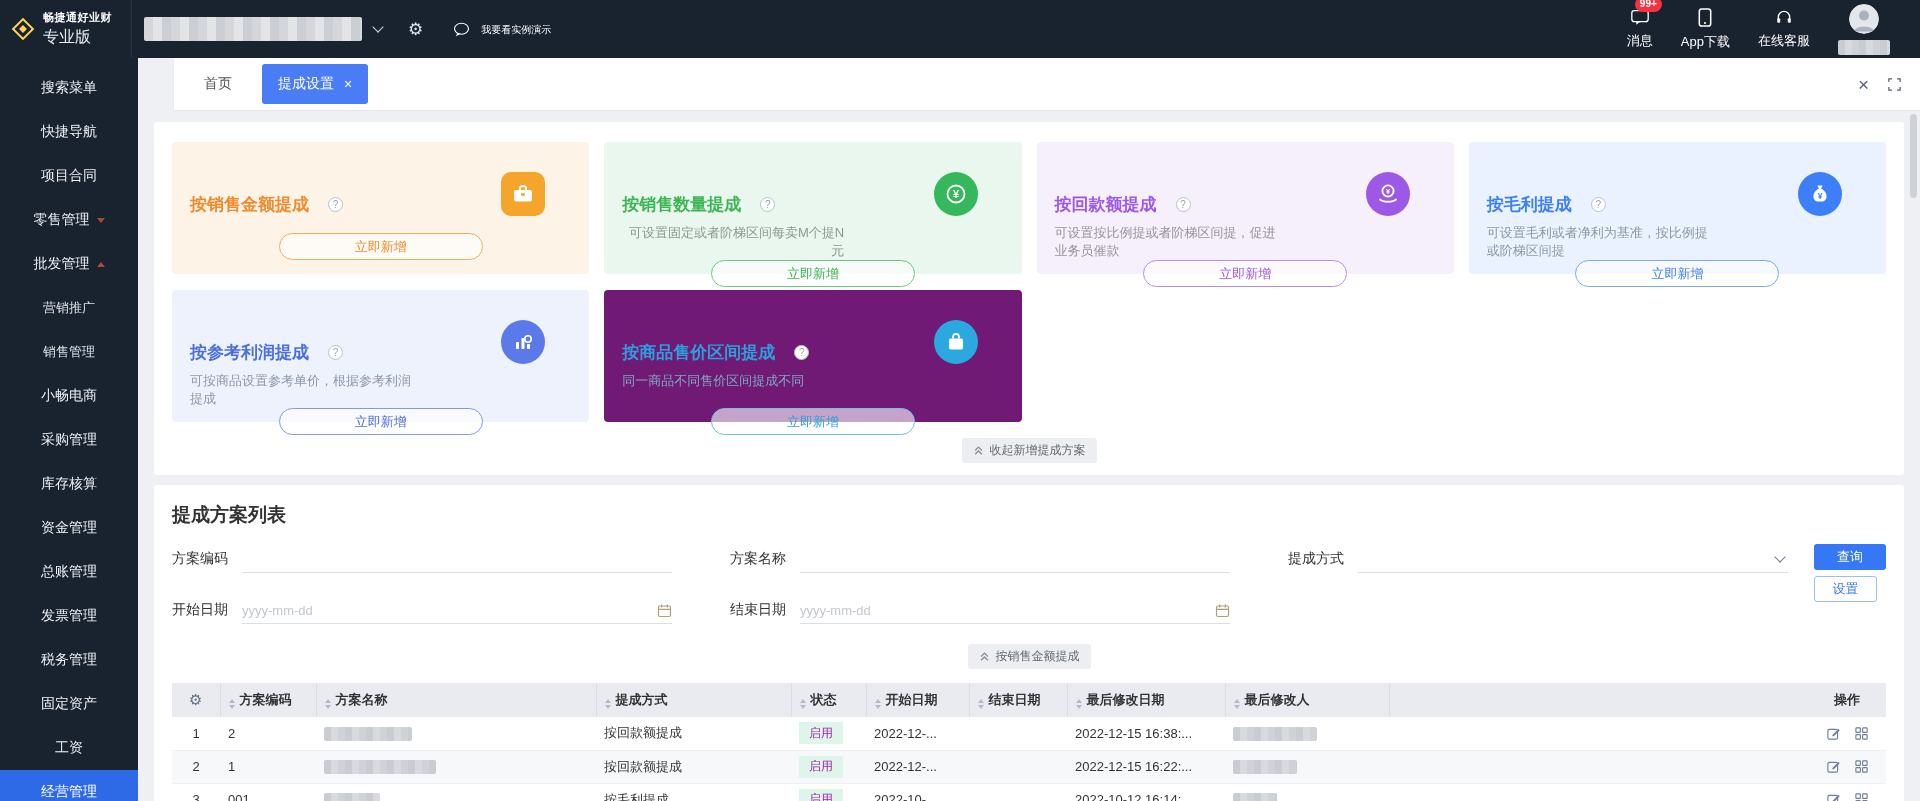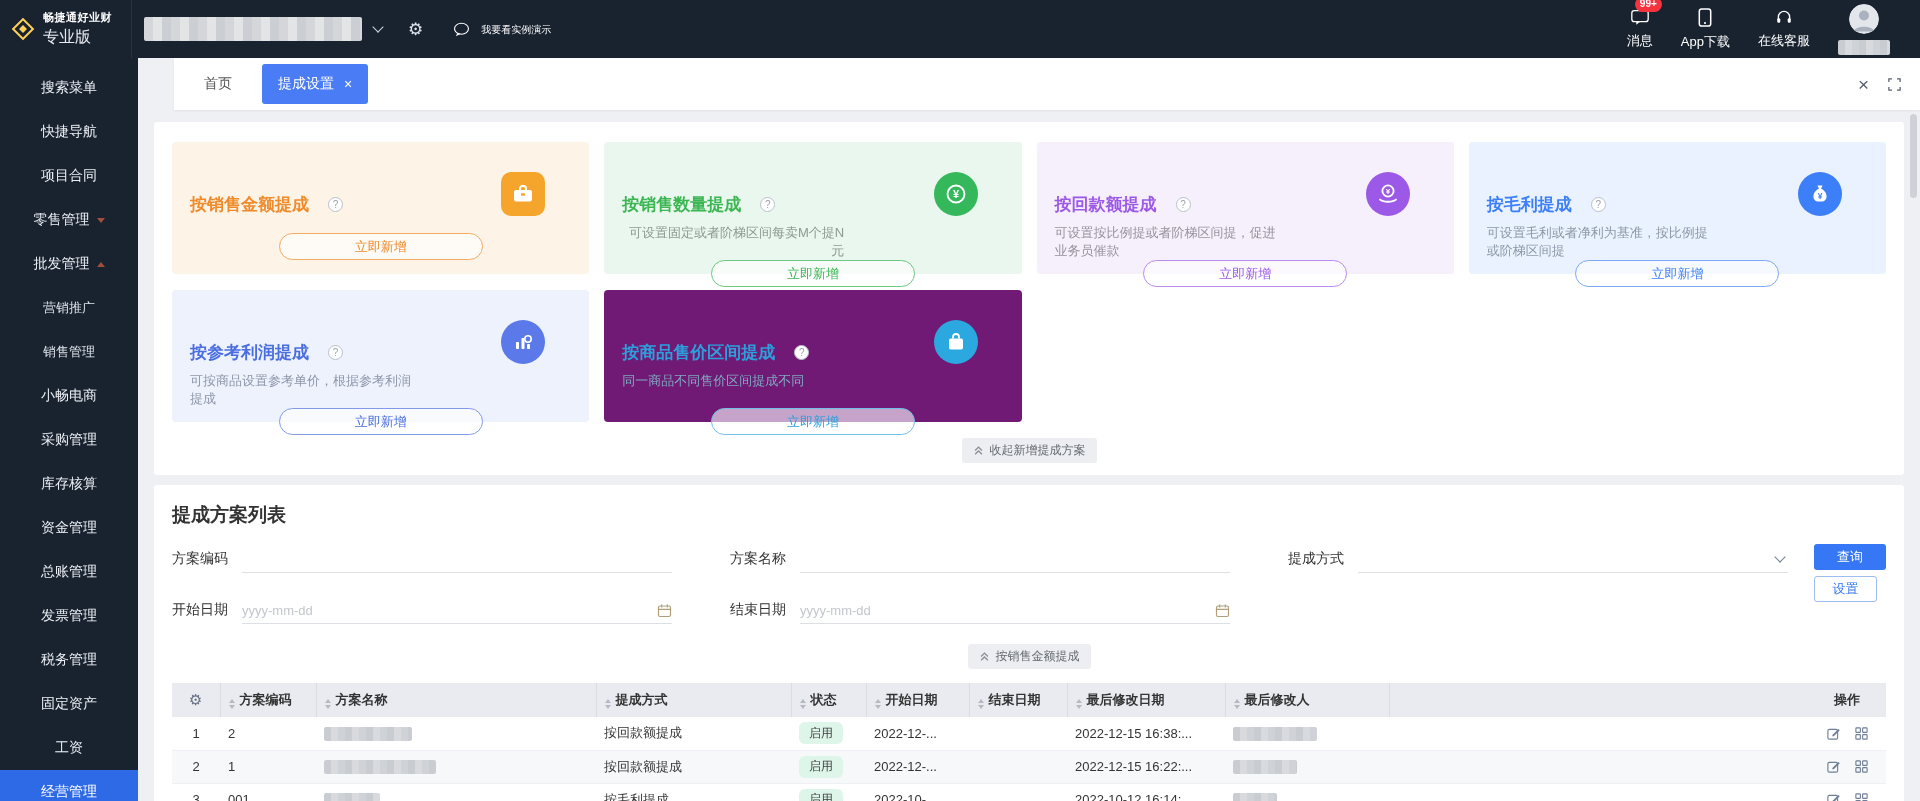--- a/index.html
+++ b/index.html
@@ -86,21 +86,21 @@
   thead th { background:#e9ebf0; height:34px; font-size:13px; color:#333; text-align:left; padding:0 8px; font-weight:bold; border-right:1px solid #dadde4; cursor:pointer; }
   thead th:last-child, thead th.filler { border-right:none; }
   tbody td { height:33px; font-size:13px; color:#333; padding:0 8px; border-bottom:1px solid #eef0f3; overflow:hidden; white-space:nowrap; }
   tbody tr:nth-child(even) { background:#f7f8fa; }
   .c-center { text-align:center; }
   .sort { display:inline-flex; flex-direction:column; gap:2px; margin-right:5px; vertical-align:1px; }
   .sort i { display:block; width:0; height:0; border-left:3.6px solid transparent; border-right:3.6px solid transparent; }
   .sort .up { border-bottom:4px solid #b4bac4; }
   .sort .dn { border-top:4px solid #b4bac4; }
   .th-gear { color:#667082; font-size:15px; text-align:center; }
-  .status-pill { display:inline-block; padding:2.5px 10px; background:#def5ea; color:#404040; border-radius:6px; font-size:12px; }
+  .status-pill { display:inline-block; padding:2.5px 10px; background:#def5ea; color:#a21caf; border-radius:0; font-size:12px; }
   .ops { display:flex; align-items:center; gap:13px; color:#6e7e96; justify-content:center; }
   .ops svg { cursor:pointer; }
   .name-blur { width:88px; height:14px; vertical-align:middle; }
   .name-blur.w110 { width:112px; } .name-blur.w55 { width:56px; }
   .user-blur { width:84px; height:14px; vertical-align:middle; }
   .user-blur.w65 { width:64px; } .user-blur.w45 { width:44px; }
 
   .v-scroll { position:absolute; top:114px; right:3px; width:7px; height:84px; background:#ced2d8; border-radius:4px; }
 </style>
 </head>

